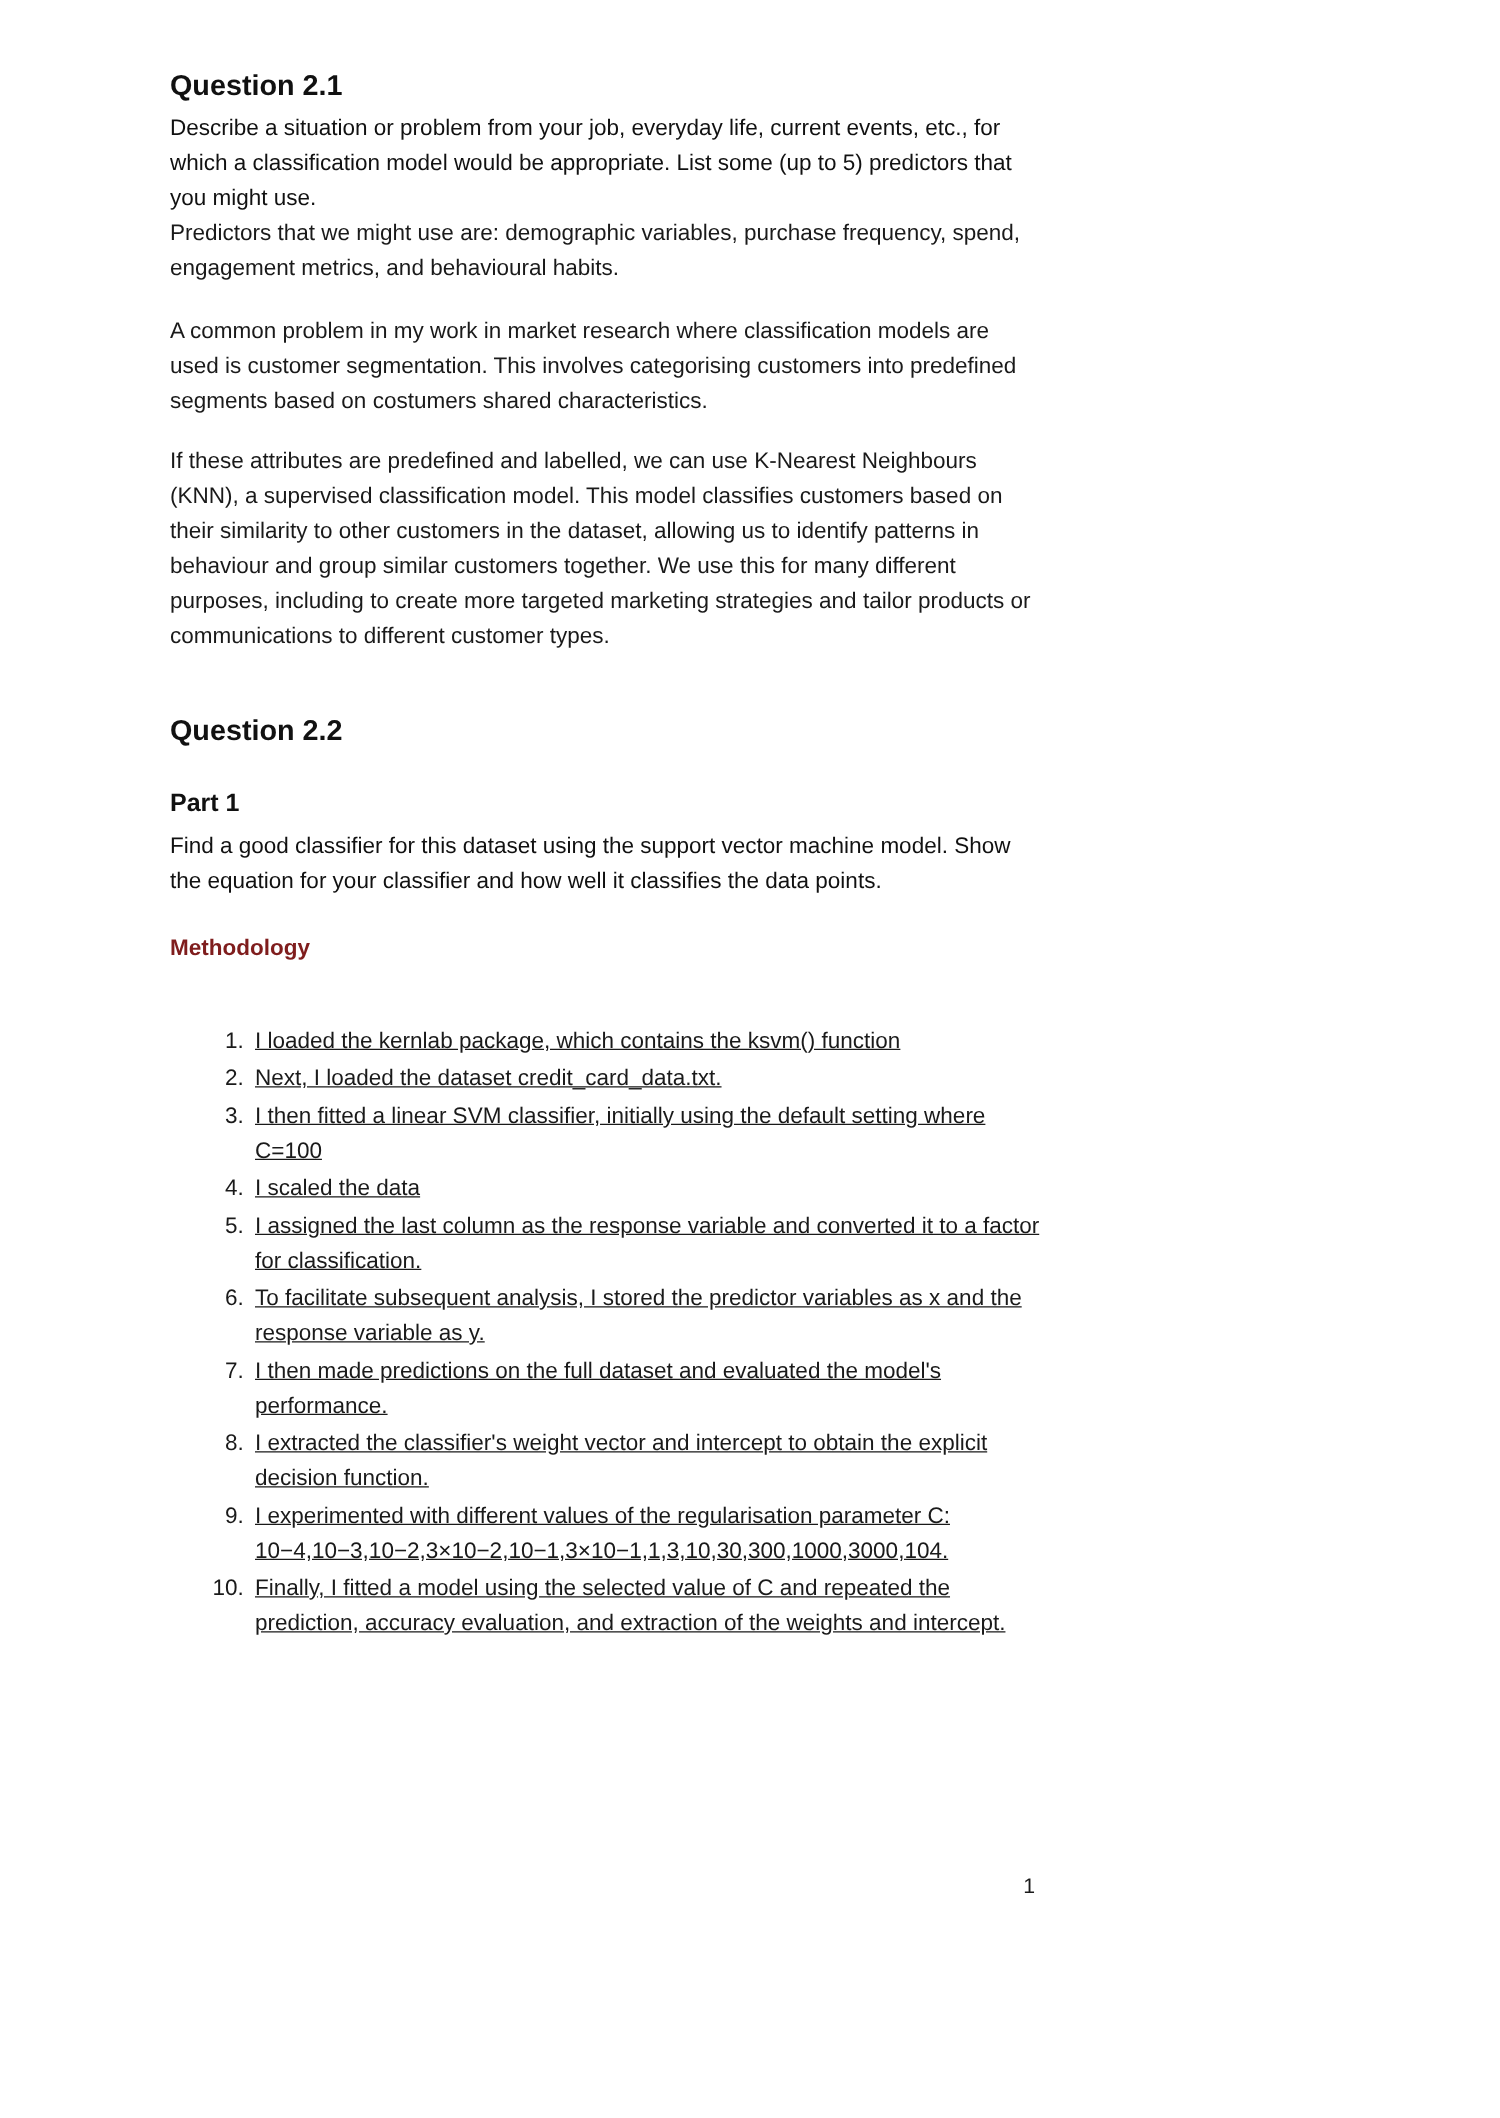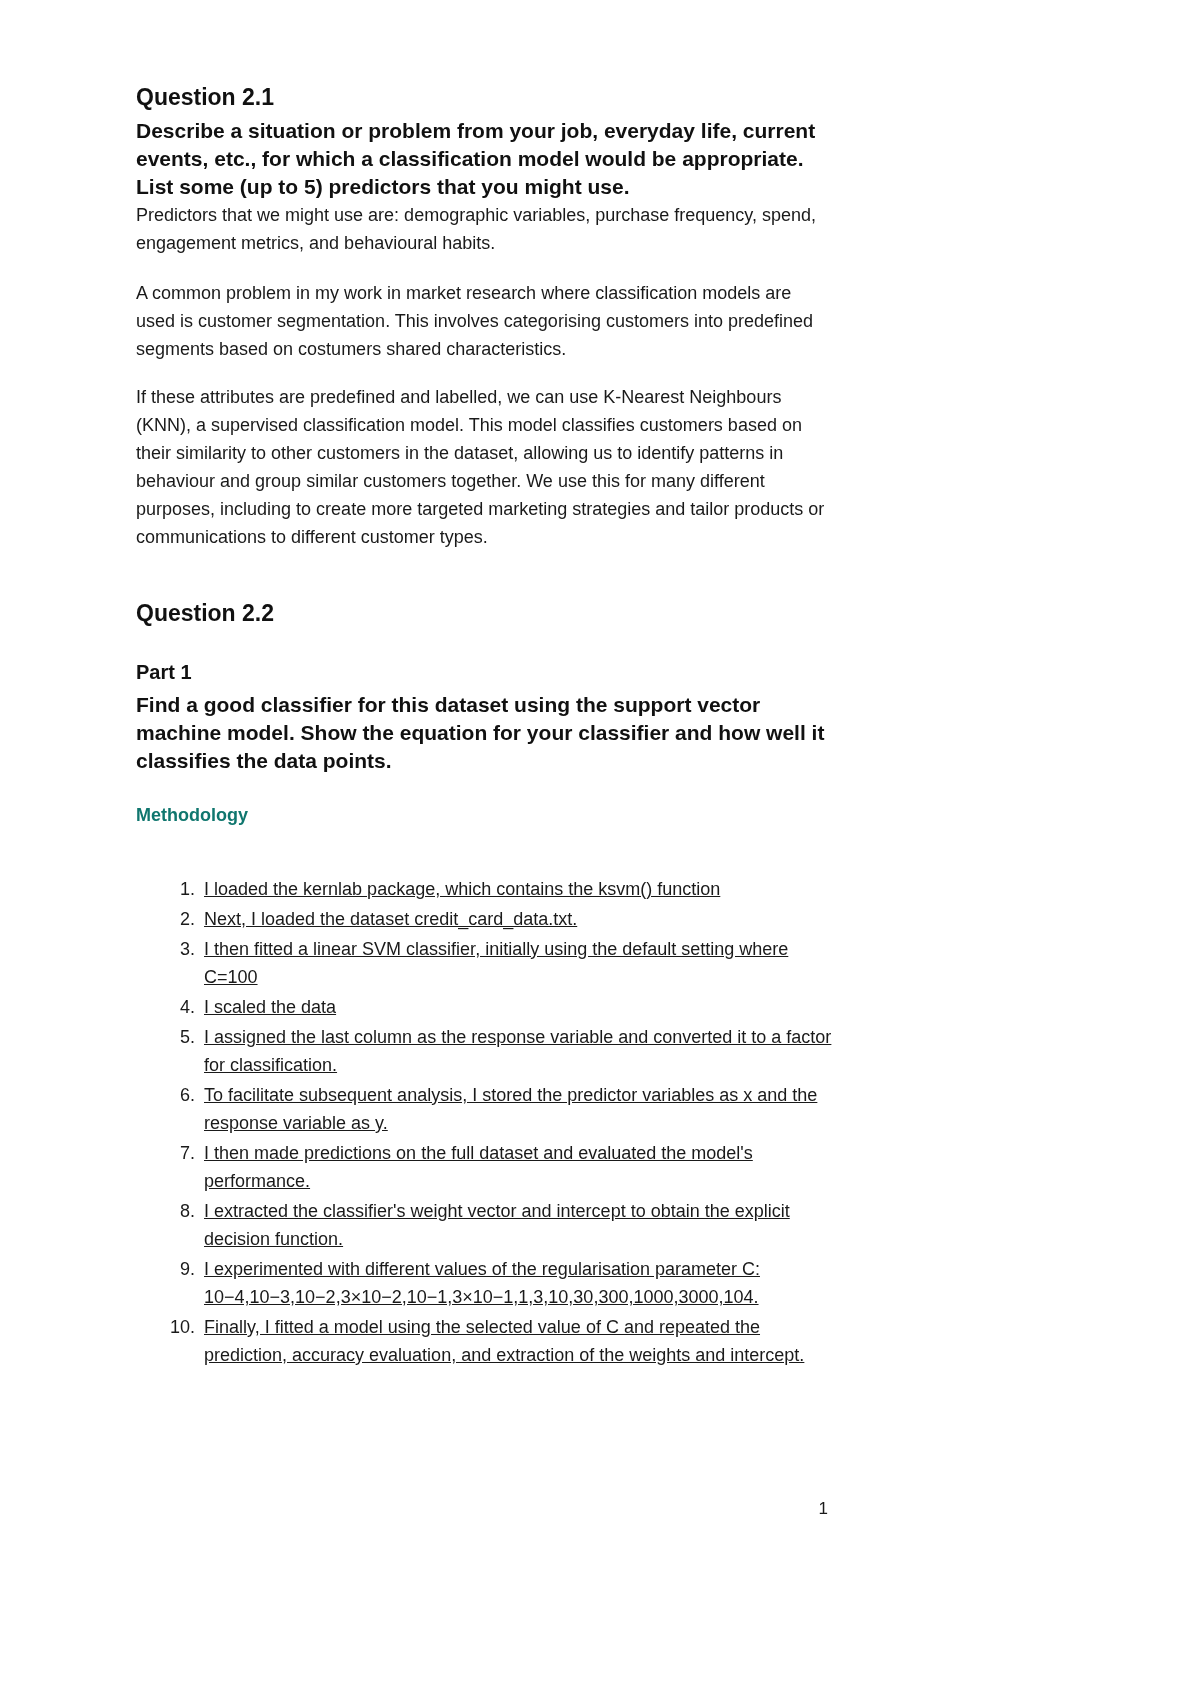--- a/index.html
+++ b/index.html
@@ -12,60 +12,60 @@
     height: 1694px;
     font-family: "Liberation Sans", sans-serif;
     color: #111111;
     position: relative;
     overflow: hidden;
   }
   .page {
     box-sizing: border-box;
     width: 1060px;
     height: 1694px;
-    padding: 83px 225px 0 136px;
+    padding: 54px 225px 0 136px;
     position: relative;
   }
   .h-question {
     font-size: 23px;
     font-weight: bold;
     line-height: 28px;
     margin: 0;
     color: #111111;
   }
   .h-part {
     font-size: 20px;
     font-weight: bold;
     line-height: 26px;
     margin: 32px 0 0 0;
     color: #111111;
   }
   .prompt {
-    font-size: 21px;
-    font-weight: bold;
+    font-size: 18px;
+    font-weight: normal;
     line-height: 28px;
     margin: 6px 0 0 0;
     color: #111111;
   }
   .body-para {
     font-size: 18px;
     font-weight: normal;
     line-height: 28px;
     margin: 0;
     color: #1a1a1a;
   }
   .mt-22 { margin-top: 22px; }
   .mt-20 { margin-top: 20px; }
   .mt-48 { margin-top: 48px; }
   .h-methodology {
     font-size: 18px;
     font-weight: bold;
     line-height: 28px;
     margin: 26px 0 0 0;
-    color: #0f766e;
+    color: #7f1d1d;
   }
   ol.steps {
     margin: 46px 0 0 0;
     padding: 0 0 0 64px;
     font-size: 18px;
     line-height: 28px;
     color: #1a1a1a;
   }
   ol.steps li {
     margin: 0 0 2px 0;

